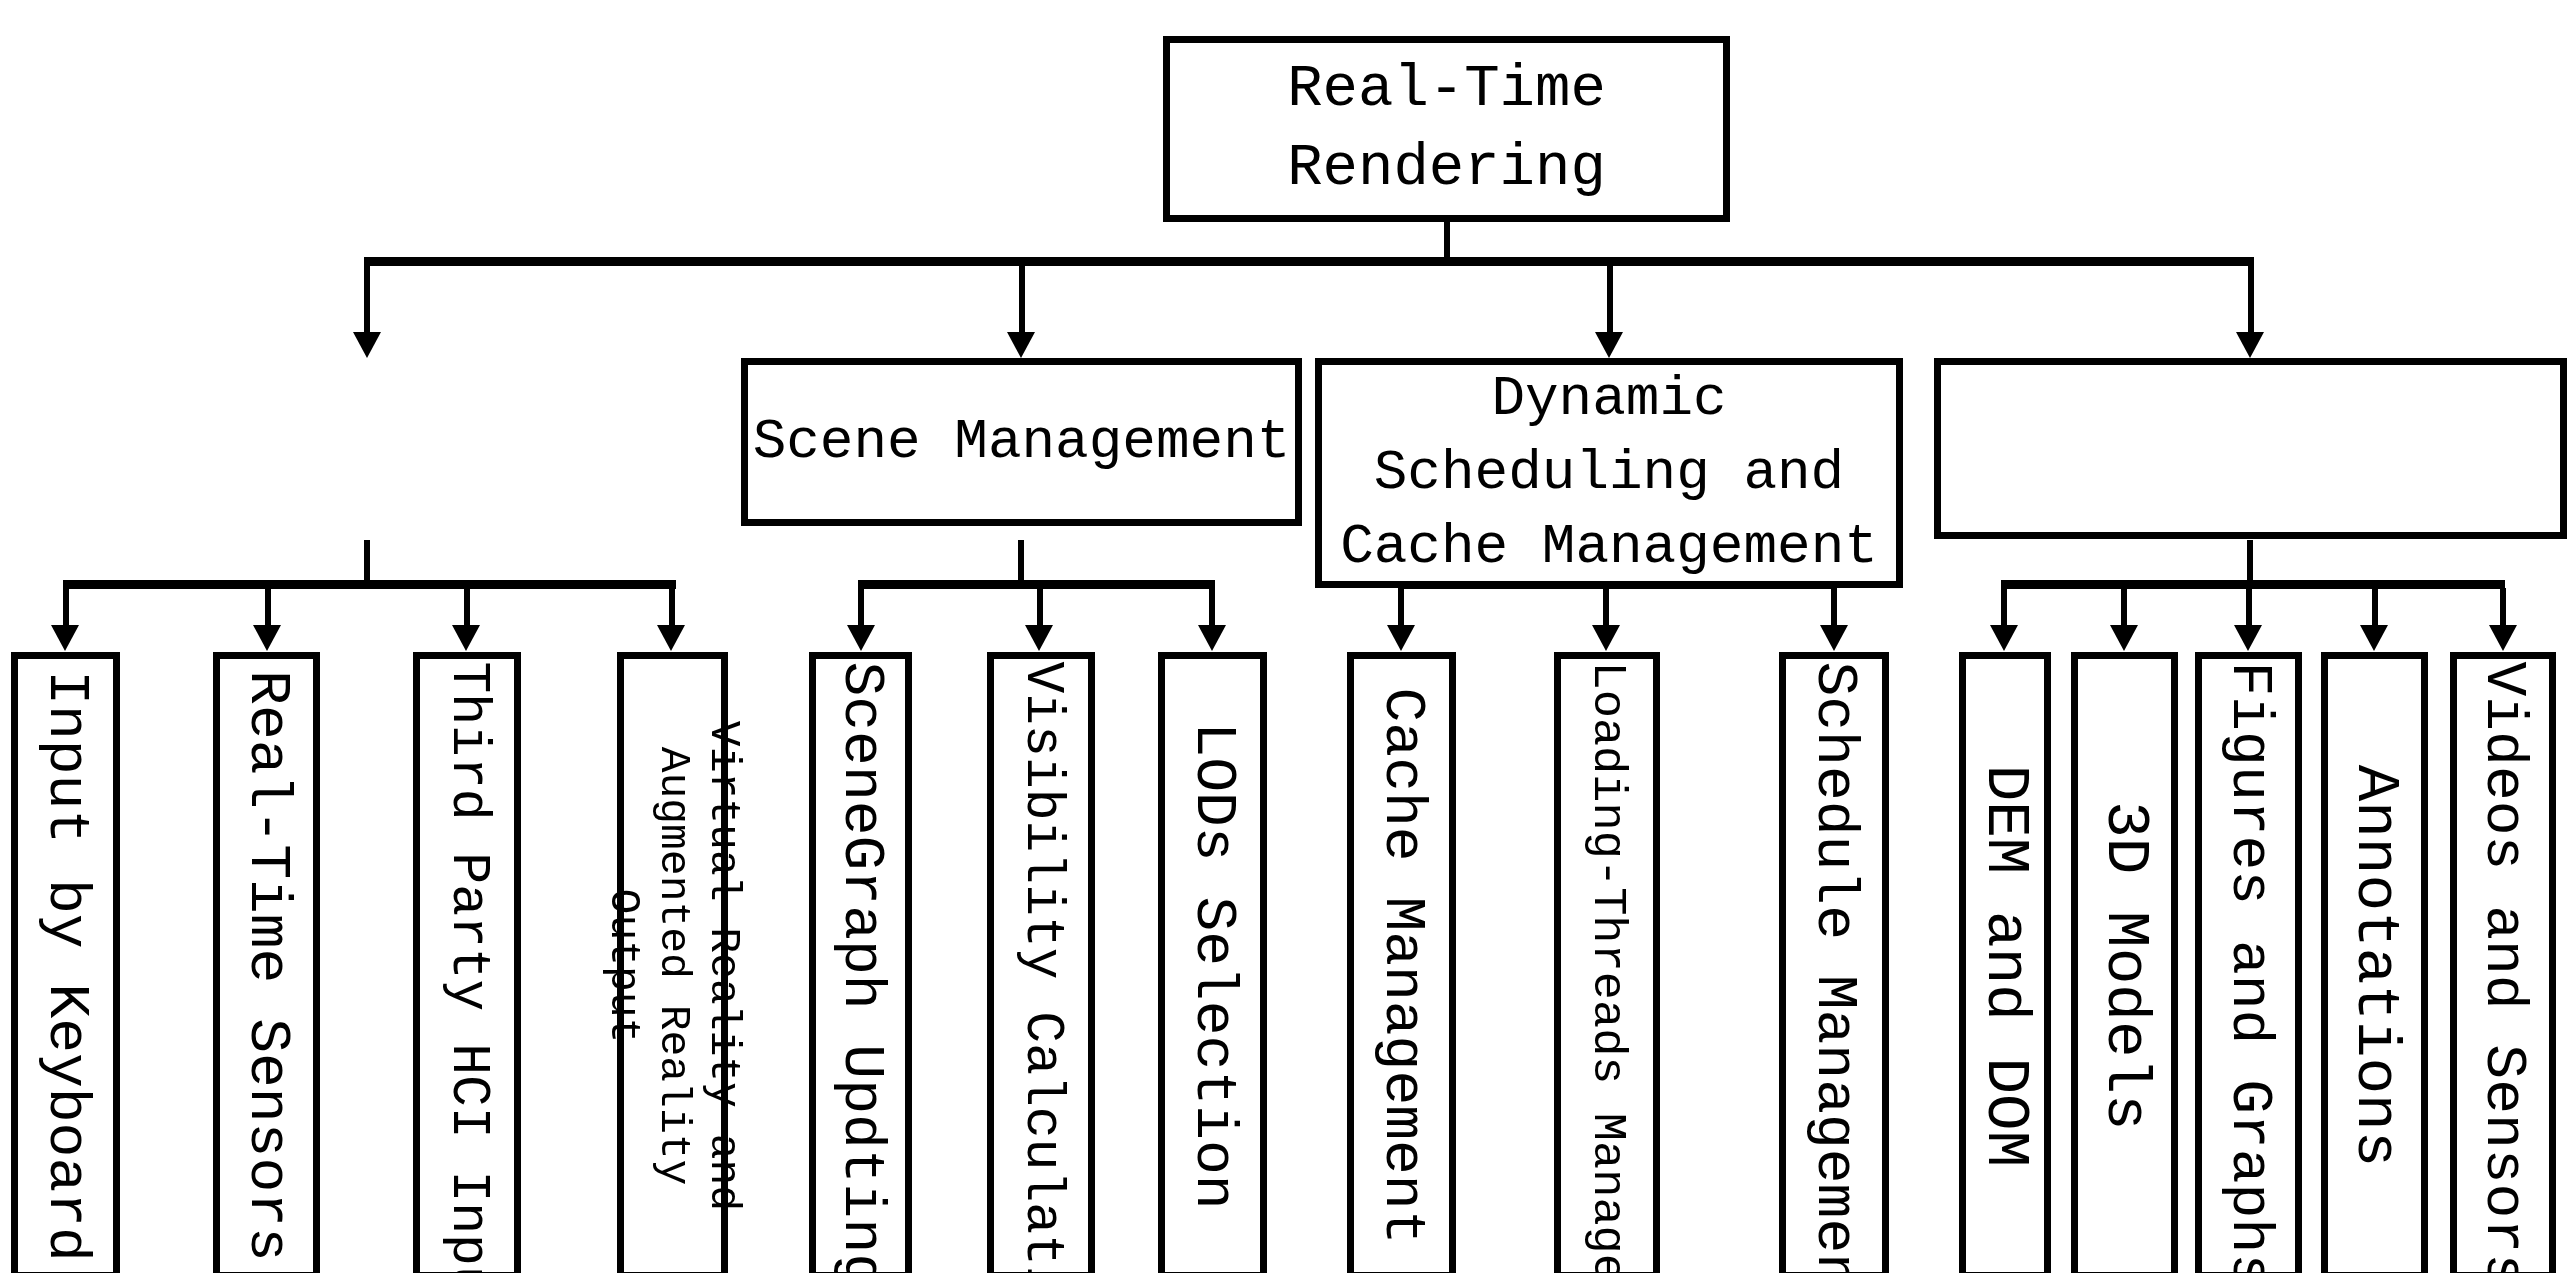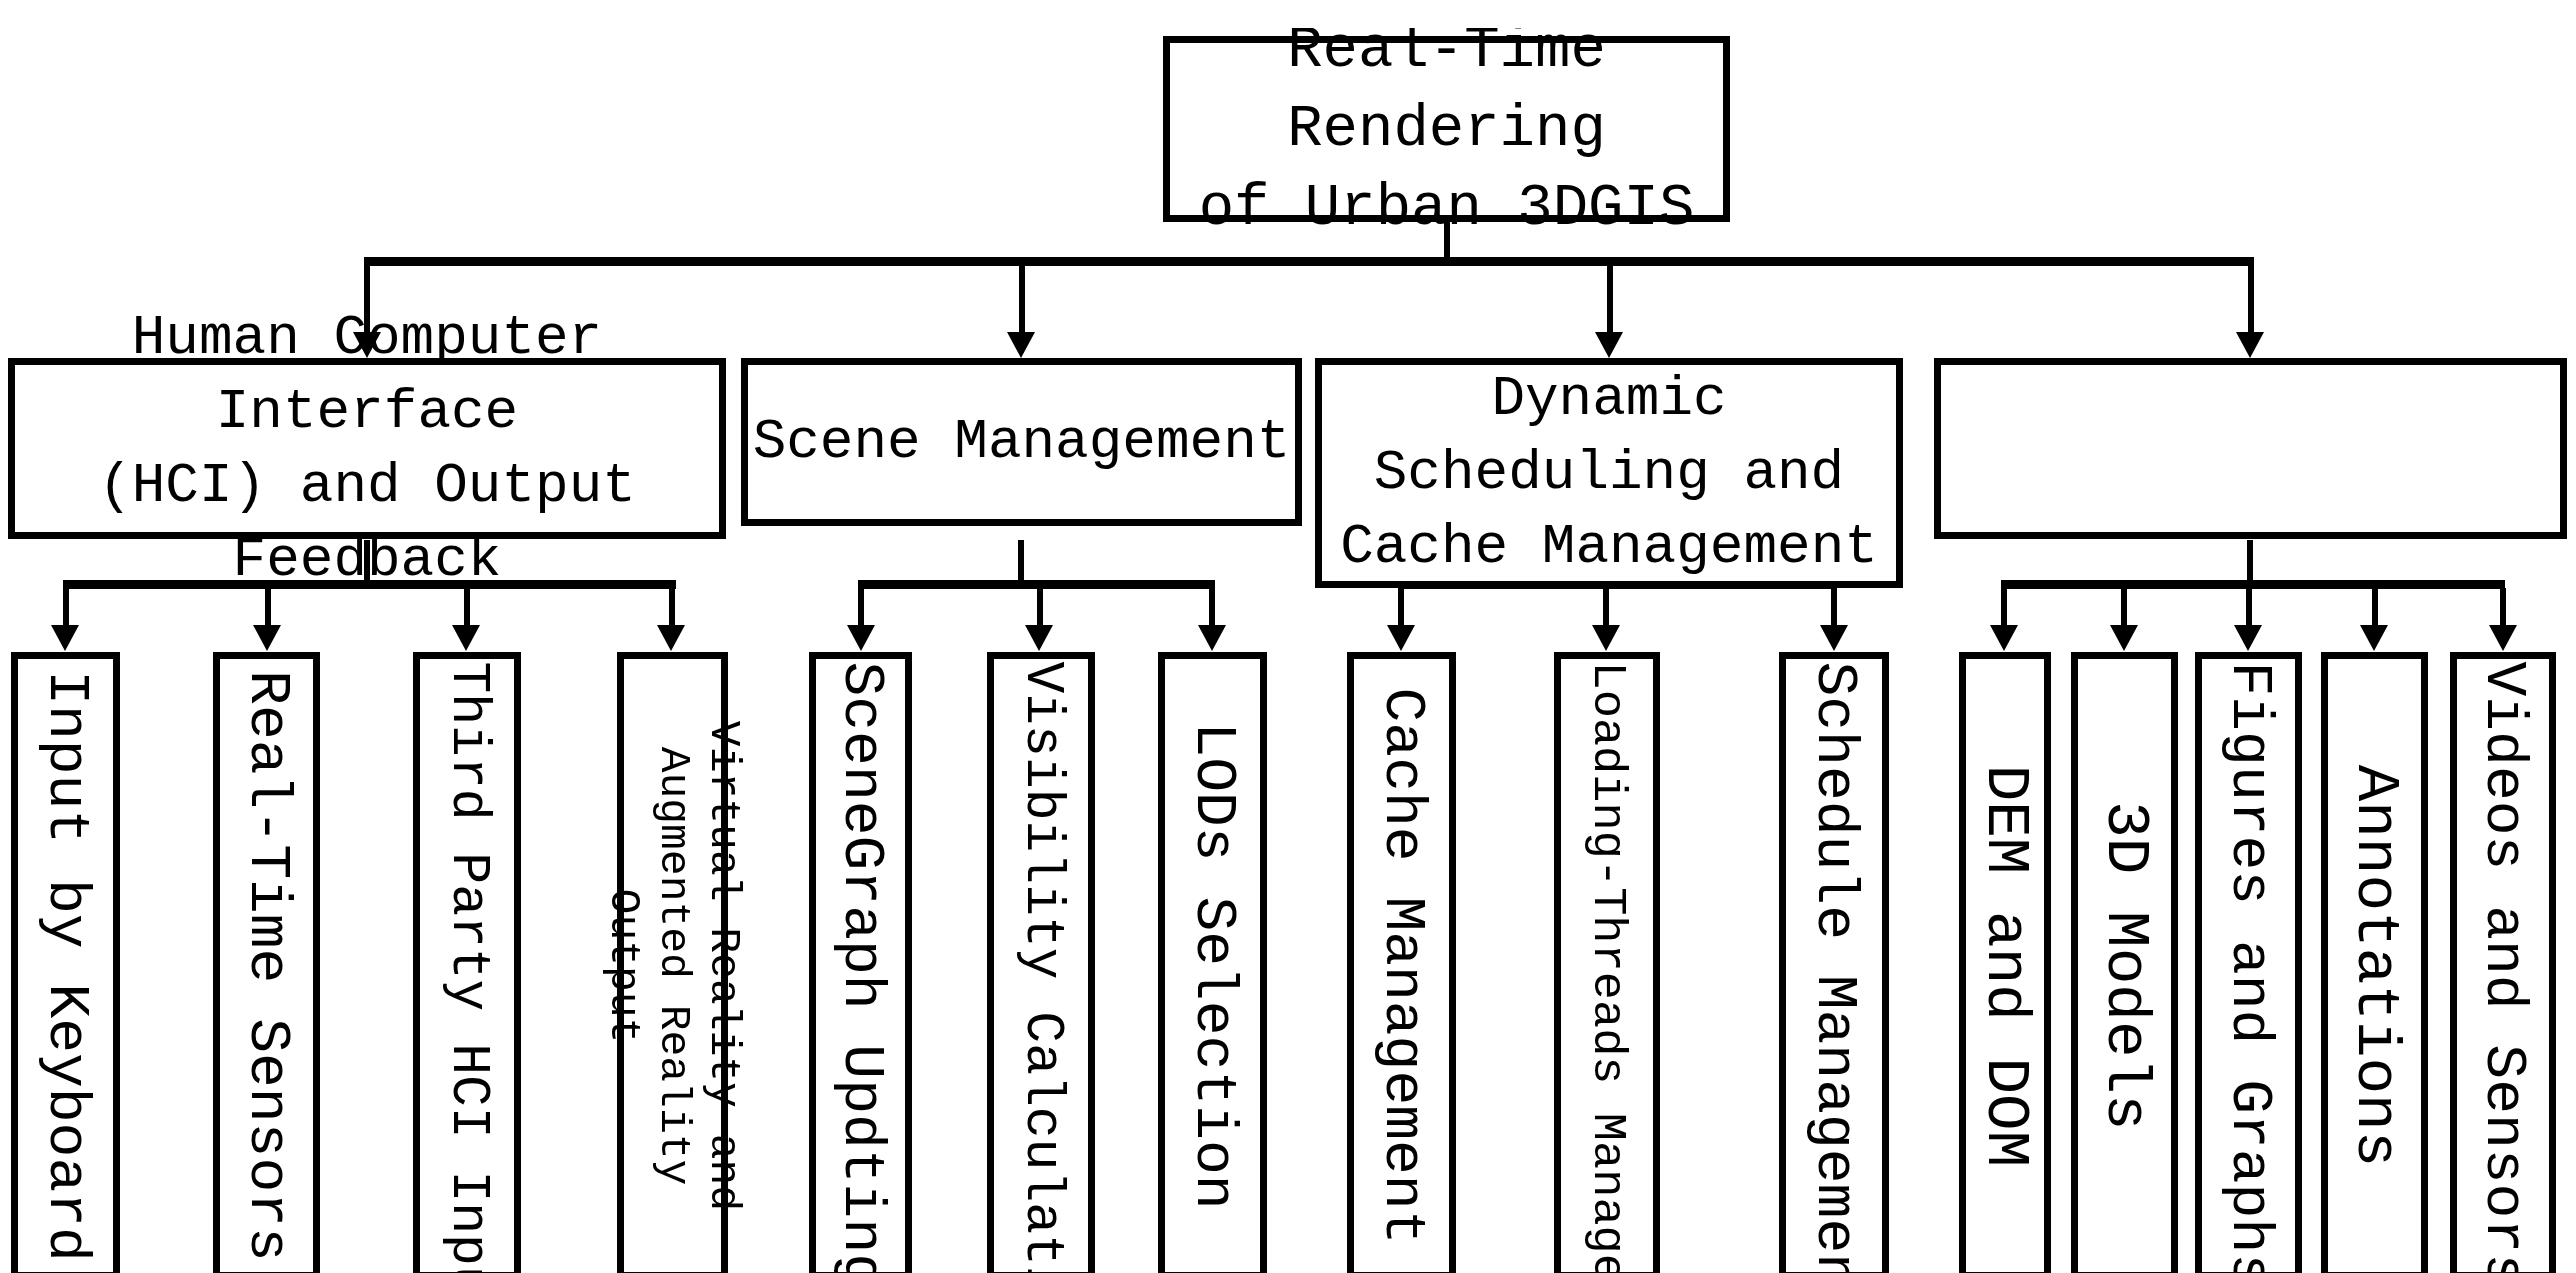--- a/index.html
+++ b/index.html
@@ -112,27 +112,22 @@
   <div class="vline" style="left:2372px; top:560px; height:37px;"></div>
   <div class="vline" style="left:2500px; top:560px; height:37px;"></div>
   <div class="arrow" style="left:1990px; top:597px;"></div>
   <div class="arrow" style="left:2110px; top:597px;"></div>
   <div class="arrow" style="left:2234px; top:597px;"></div>
   <div class="arrow" style="left:2360px; top:597px;"></div>
   <div class="arrow" style="left:2489px; top:597px;"></div>
 
   <div class="node root-node" style="left:1163px; top:8px; width:567px; height:186px;">
     <span>Real-Time Rendering</span>
-    <span>of Urban 3DGIS</span>
   </div>
 
-  <div class="node branch-node" style="left:8px; top:330px; width:718px; height:181px;">
-    <span>Human Computer Interface</span>
-    <span>(HCI) and Output Feedback</span>
-  </div>
   <div class="node branch-node" style="left:741px; top:330px; width:561px; height:168px;">
     <span>Scene Management</span>
   </div>
   <div class="node branch-node" style="left:1315px; top:330px; width:588px; height:230px;">
     <span>Dynamic Scheduling and</span>
     <span>Cache Management</span>
   </div>
   <div class="node branch-node" style="left:1934px; top:330px; width:633px; height:181px;">
   </div>
 

